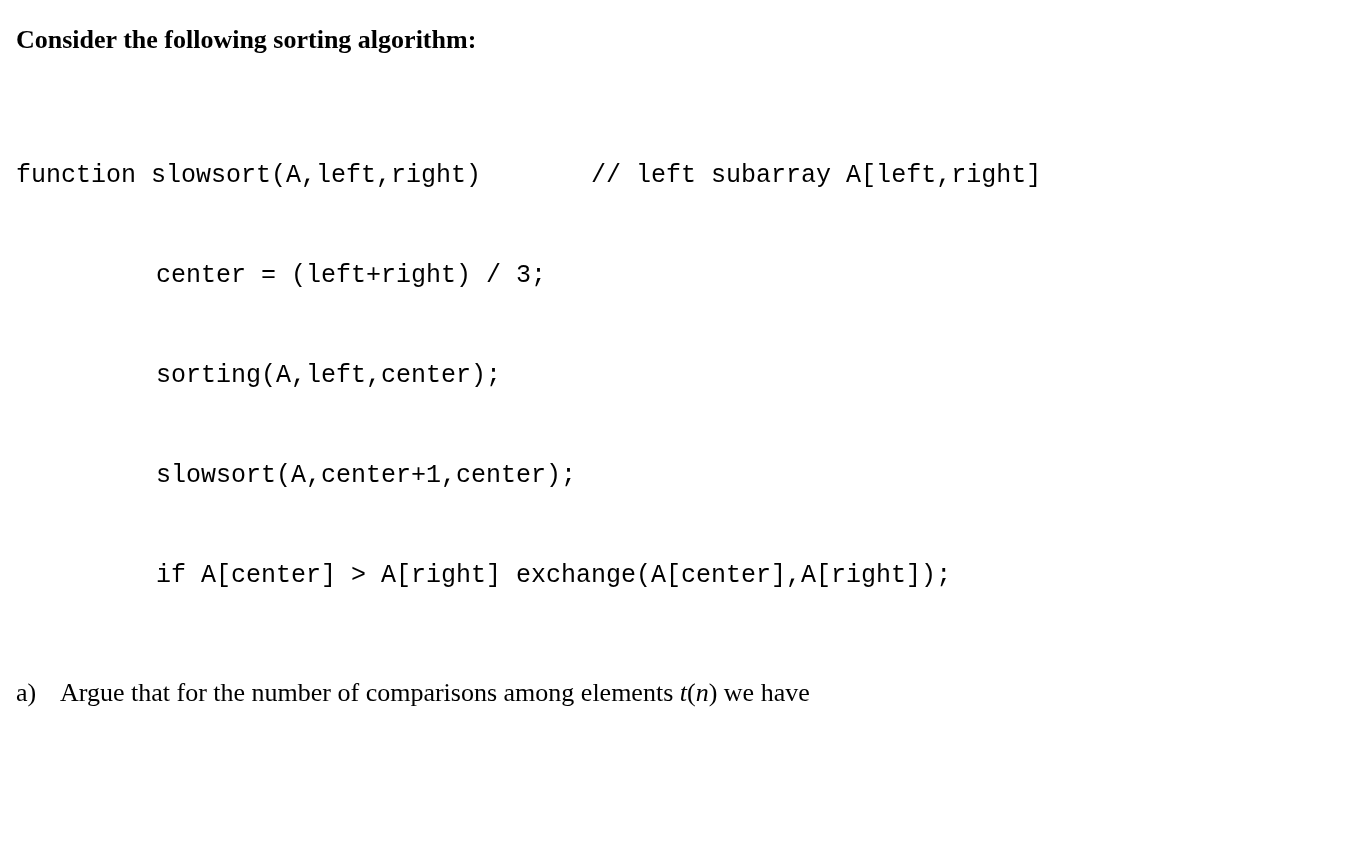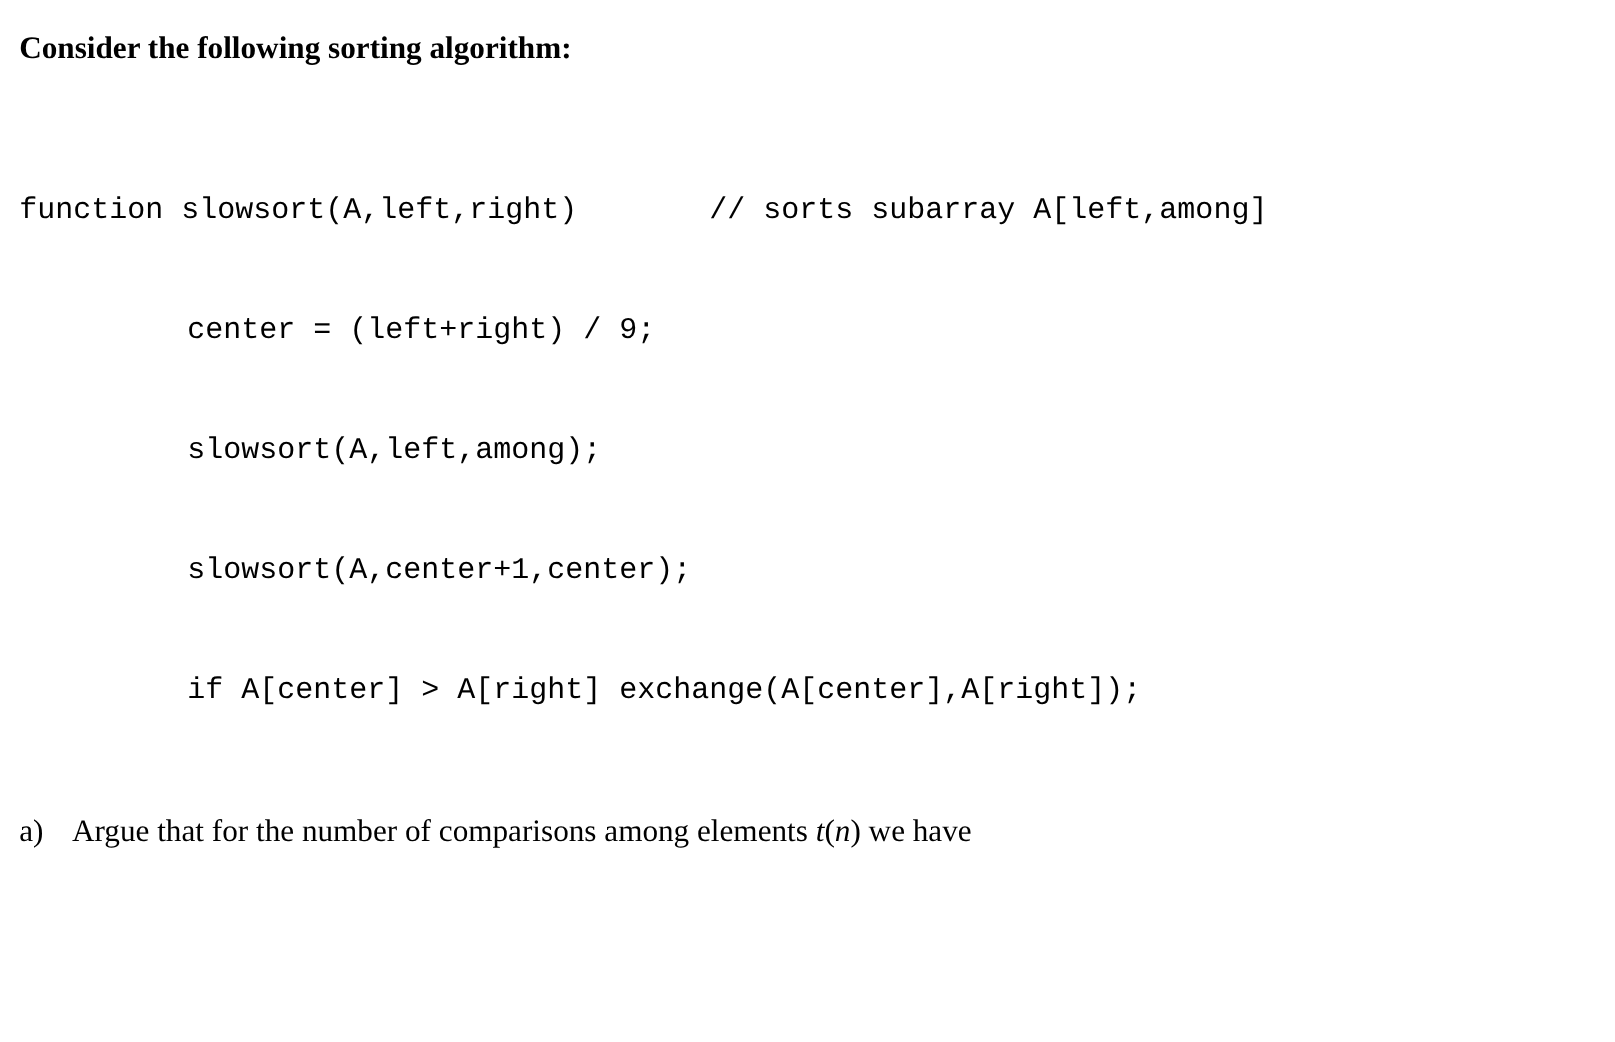--- a/index.html
+++ b/index.html
@@ -49,23 +49,23 @@
     .rm {
       font-style: normal;
     }
   </style>
 </head>
 <body>
 
 <div class="intro">Consider the following sorting algorithm:</div>
 
 <div class="code-block">
-<span class="code-line"><span>function slowsort(A,left,right)</span><span class="code-comment">// sorts subarray A[left,among]</span></span>
-<span class="code-line indent">center = (left+right) / 9;</span>
-<span class="code-line indent">slowsort(A,left,among);</span>
+<span class="code-line"><span>function slowsort(A,left,right)</span><span class="code-comment">// left subarray A[left,right]</span></span>
+<span class="code-line indent">center = (left+right) / 3;</span>
+<span class="code-line indent">sorting(A,left,center);</span>
 <span class="code-line indent">slowsort(A,center+1,center);</span>
 <span class="code-line indent">if A[center] &gt; A[right] exchange(A[center],A[right]);</span>
 </div>
 
 <div class="part">
   <div class="part-label">a)</div>
   <div class="part-text">
     <span>Argue that for the number of comparisons among elements </span><span class="math-inline"><span>t</span><span class="rm">(</span><span>n</span><span class="rm">)</span></span><span> we have</span>
     
   </div>

